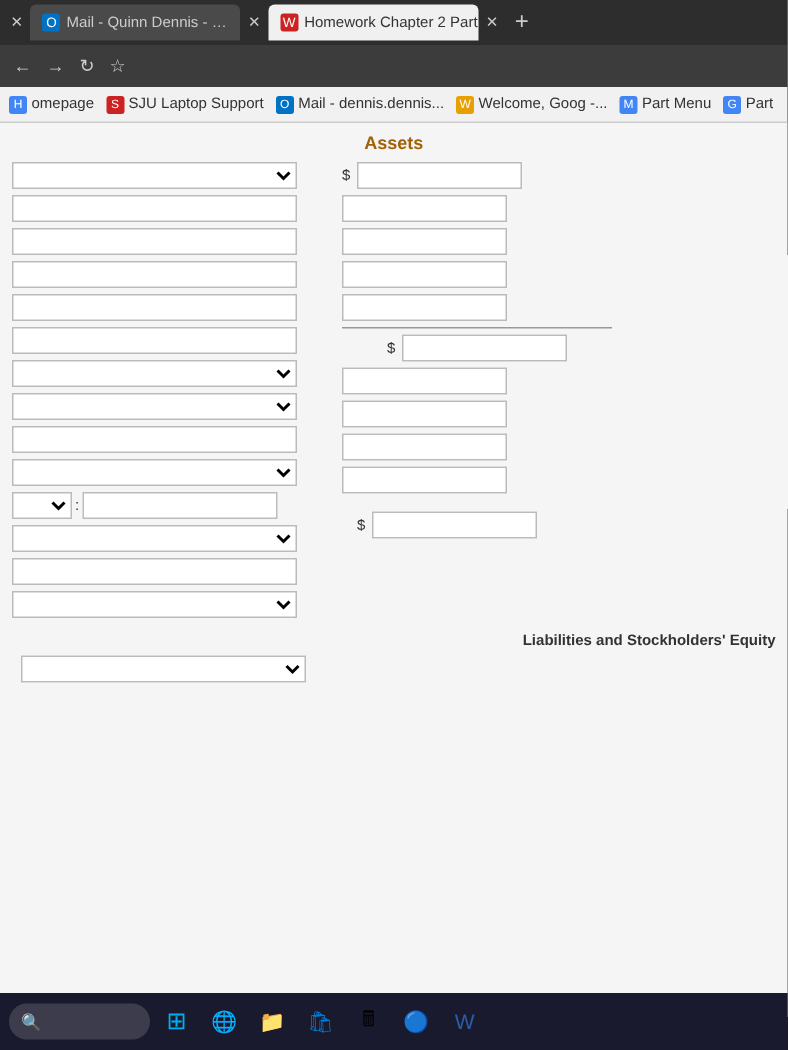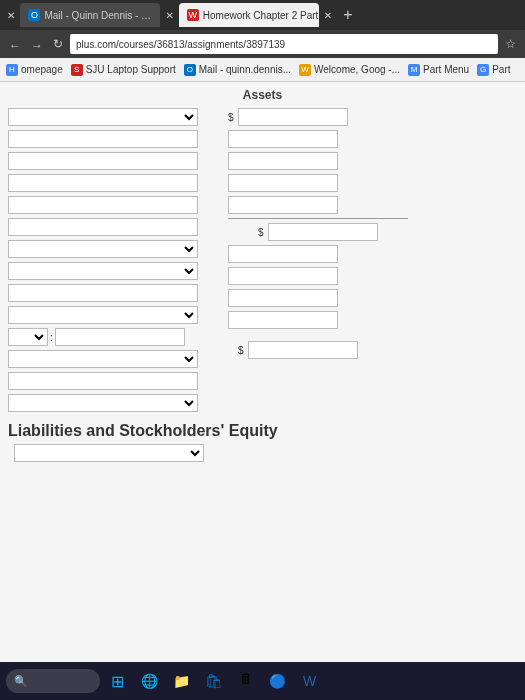--- a/index.html
+++ b/index.html
@@ -134,21 +134,21 @@
       width: 100%;
       height: calc(700px - 30px - 28px - 24px - 38px);
       overflow-y: auto;
       padding: 6px 8px;
     }
 
     .page-title {
       text-align: center;
       font-size: 12px;
       font-weight: bold;
-      color: #404040;
+      color: #a16207;
       margin-bottom: 6px;
     }
 
     .form-section {
       display: flex;
       gap: 10px;
     }
 
     .left-column {
       width: 210px;
@@ -213,24 +213,24 @@
     .right-form-input {
       height: 18px;
       border: 1px solid #bbb;
       background: #fff;
       font-size: 10px;
       padding: 0 3px;
       width: 110px;
     }
 
     .section-label {
-      font-size: 16px;
+      font-size: 10px;
       font-weight: bold;
       color: #333;
-      text-align: left;
+      text-align: right;
       margin: 4px 0;
     }
 
     .colon-label {
       font-size: 10px;
       color: #333;
     }
 
     
     .taskbar {
@@ -296,36 +296,35 @@
 
     <button class="tab-close-btn">✕</button>
 
     <button class="tab-add">+</button>
   </div>
 
   <div class="address-bar-row">
     <button class="nav-btn">←</button>
     <button class="nav-btn">→</button>
     <button class="nav-btn">↻</button>
-    <input class="address-bar" type="text" value="plus.com/courses/36813/assignments/3897139" style="">
     <button class="nav-btn">☆</button>
   </div>
 
   <div class="bookmark-bar">
     <div class="bookmark-item">
       <span class="bookmark-icon" style="background:#4285f4; color:white; font-size:8px; display:flex; align-items:center; justify-content:center;">H</span>
       <span>omepage</span>
     </div>
     <div class="bookmark-item">
       <span class="bookmark-icon" style="background:#cc2222; color:white; font-size:8px; display:flex; align-items:center; justify-content:center;">S</span>
       <span>SJU Laptop Support</span>
     </div>
     <div class="bookmark-item">
       <span class="bookmark-icon" style="background:#0072c6; color:white; font-size:8px; display:flex; align-items:center; justify-content:center;">O</span>
-      <span>Mail - quinn.dennis...</span>
+      <span>Mail - dennis.dennis...</span>
     </div>
     <div class="bookmark-item">
       <span class="bookmark-icon" style="background:#e8a000; color:white; font-size:8px; display:flex; align-items:center; justify-content:center;">W</span>
       <span>Welcome, Goog -...</span>
     </div>
     <div class="bookmark-item">
       <span class="bookmark-icon" style="background:#4285f4; color:white; font-size:8px; display:flex; align-items:center; justify-content:center;">M</span>
       <span>Part Menu</span>
     </div>
     <div class="bookmark-item">

